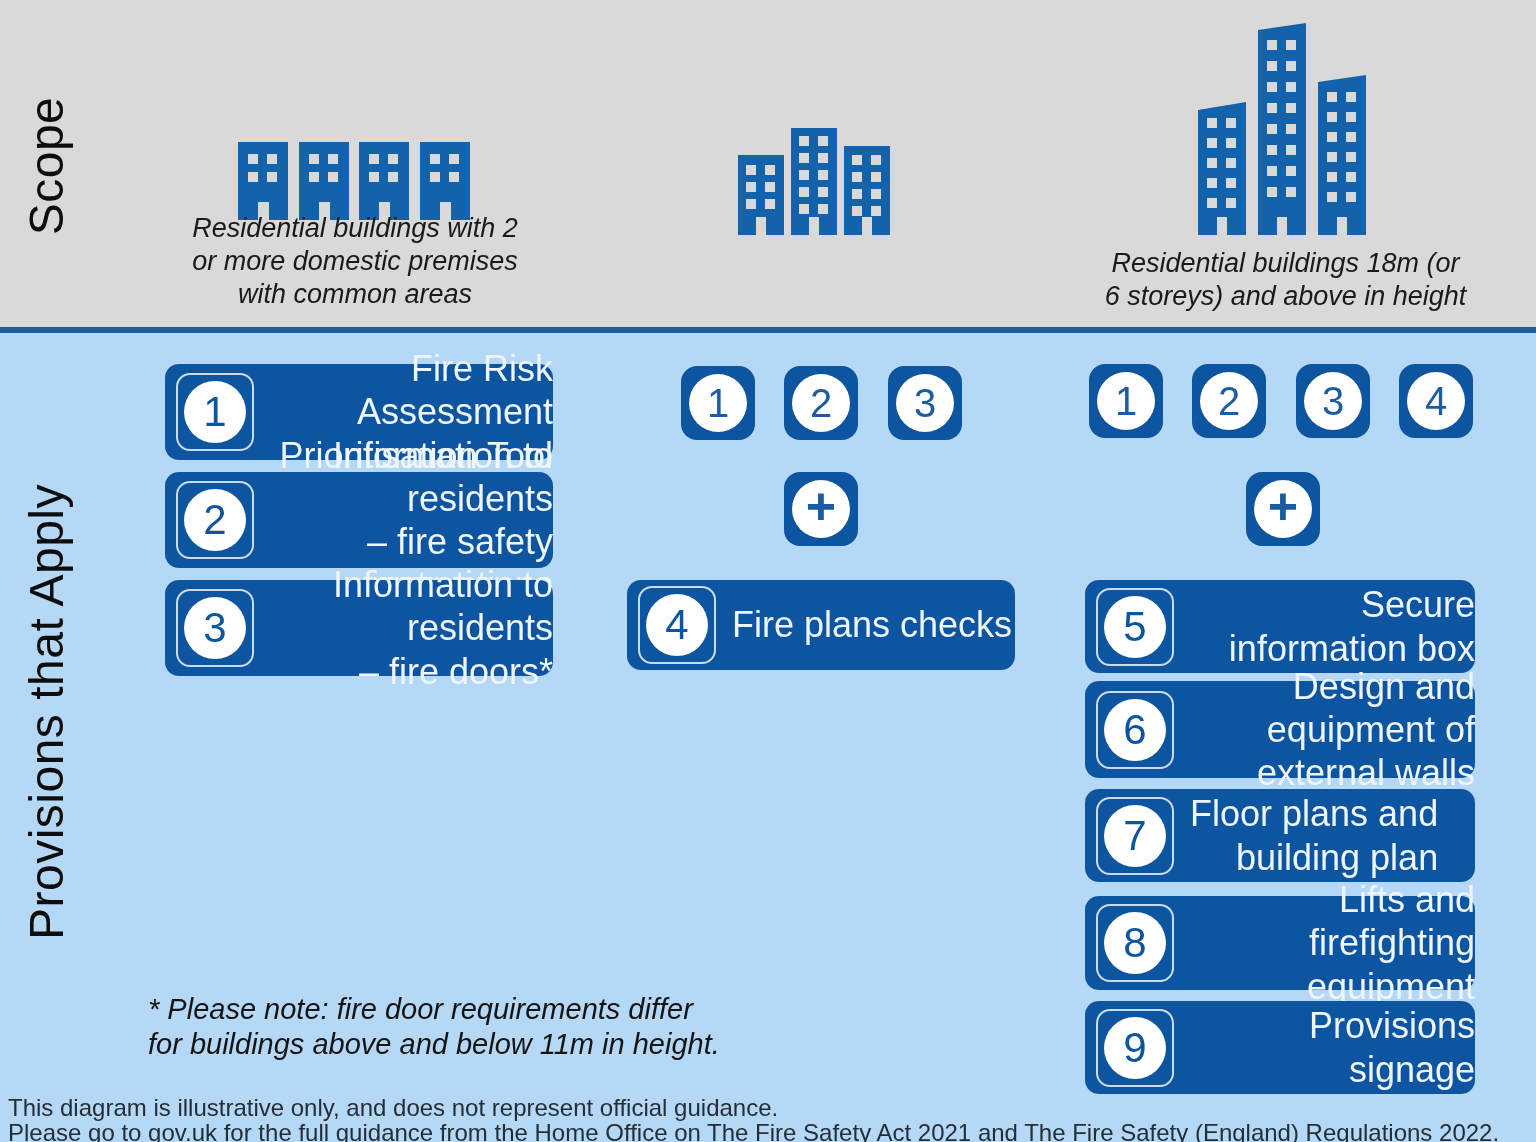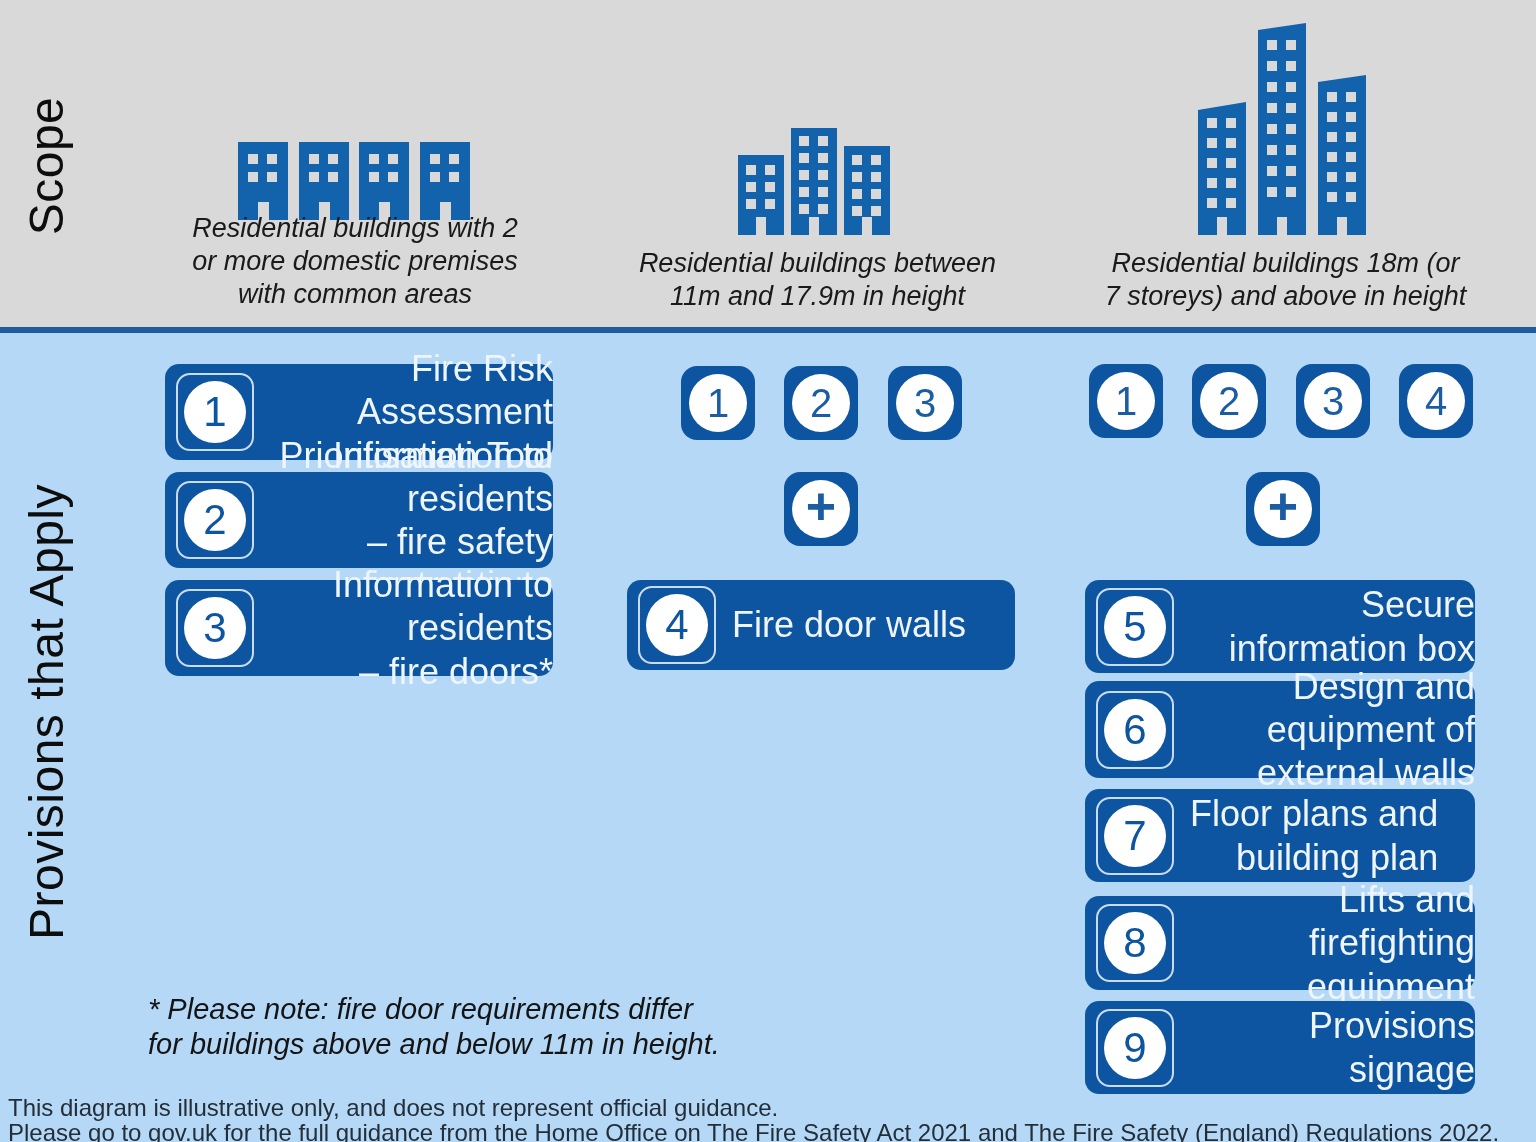--- a/index.html
+++ b/index.html
@@ -139,22 +139,20 @@
         <rect x="133" y="27" width="10" height="10"></rect>
       <rect x="114" y="44" width="10" height="10"></rect>
         <rect x="133" y="44" width="10" height="10"></rect>
       <rect x="114" y="61" width="10" height="10"></rect>
         <rect x="133" y="61" width="10" height="10"></rect>
       <rect x="114" y="78" width="10" height="10"></rect>
         <rect x="133" y="78" width="10" height="10"></rect>
       <rect x="124" y="89" width="10" height="18"></rect>
     </g>
   </svg>
-  <div class="caption" style="left:620px;top:247px;width:395px;">Residential buildings between
-11m and 17.9m in height</div>
 
   <svg class="scope-icon" style="left:1198px;top:20px;" width="172" height="215" viewBox="0 0 172 215">
     <g fill="#1263ac">
       <polygon points="0,90 48,82 48,215 0,215"></polygon>
       <polygon points="60,10 108,3 108,215 60,215"></polygon>
       <polygon points="120,62 168,55 168,215 120,215"></polygon>
     </g>
     <g fill="#d9d9d9">
       <rect x="9" y="98" width="10" height="10"></rect>
         <rect x="28" y="98" width="10" height="10"></rect>
@@ -193,21 +191,21 @@
       <rect x="129" y="132" width="10" height="10"></rect>
         <rect x="148" y="132" width="10" height="10"></rect>
       <rect x="129" y="152" width="10" height="10"></rect>
         <rect x="148" y="152" width="10" height="10"></rect>
       <rect x="129" y="172" width="10" height="10"></rect>
         <rect x="148" y="172" width="10" height="10"></rect>
       <rect x="139" y="197" width="10" height="18"></rect>
     </g>
   </svg>
   <div class="caption" style="left:1088px;top:247px;width:395px;">Residential buildings 18m (or
-7 storeys) and above in height</div>
+6 storeys) and above in height</div>
 
   <div class="v-label" style="left:46px;top:712px;">Provisions that Apply</div>
 
   <div class="bar" style="left:165px;top:364px;width:388px;height:96px;">
     <div class="badge-outline">
       <div class="badge-circle">1</div>
     </div>
     <div class="bar-label">Fire Risk Assessment
 Prioritisation Tool</div>
   </div>
@@ -235,21 +233,21 @@
   <div class="mini-badge" style="left:888px;top:366px;">
     <div class="mini-circle">3</div>
   </div>
   <div class="mini-badge" style="left:784px;top:472px;">
     <div class="mini-circle plus">+</div>
   </div>
   <div class="bar" style="left:627px;top:580px;width:388px;height:90px;">
     <div class="badge-outline">
       <div class="badge-circle">4</div>
     </div>
-    <div class="bar-label">Fire door walls</div>
+    <div class="bar-label">Fire plans checks</div>
   </div>
 
   <div class="mini-badge" style="left:1089px;top:364px;">
     <div class="mini-circle">1</div>
   </div>
   <div class="mini-badge" style="left:1192px;top:364px;">
     <div class="mini-circle">2</div>
   </div>
   <div class="mini-badge" style="left:1296px;top:364px;">
     <div class="mini-circle">3</div>

